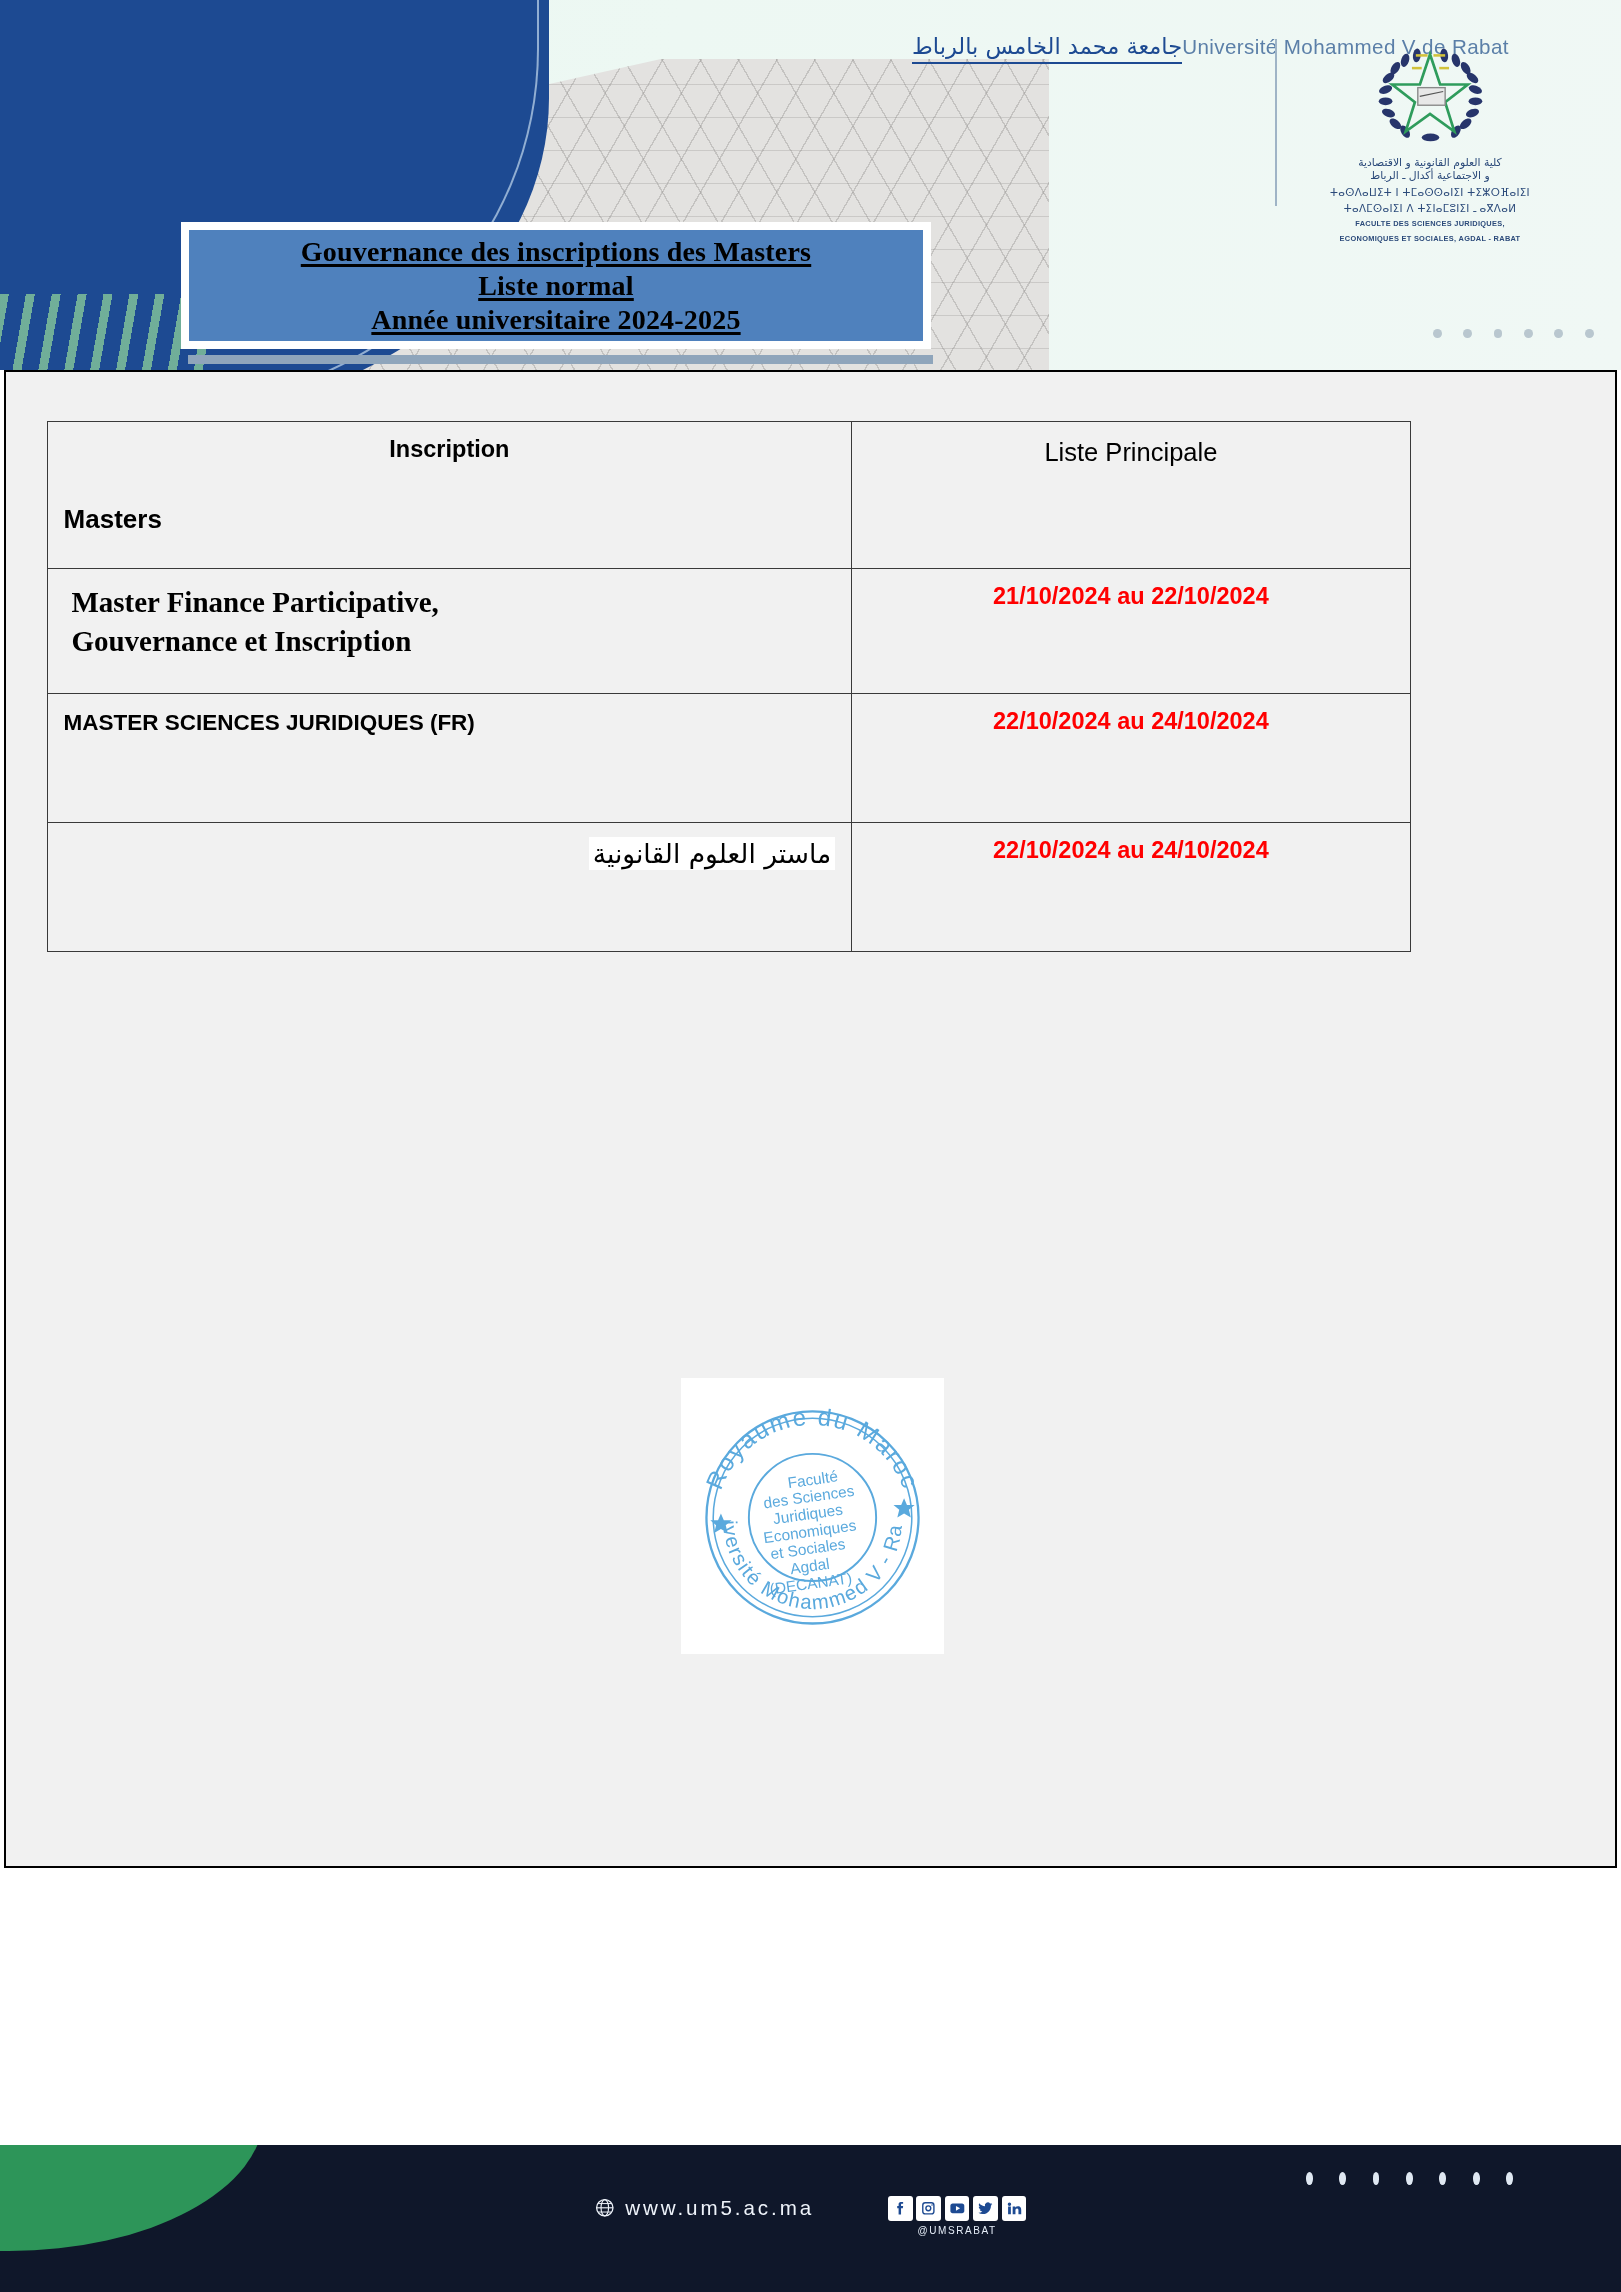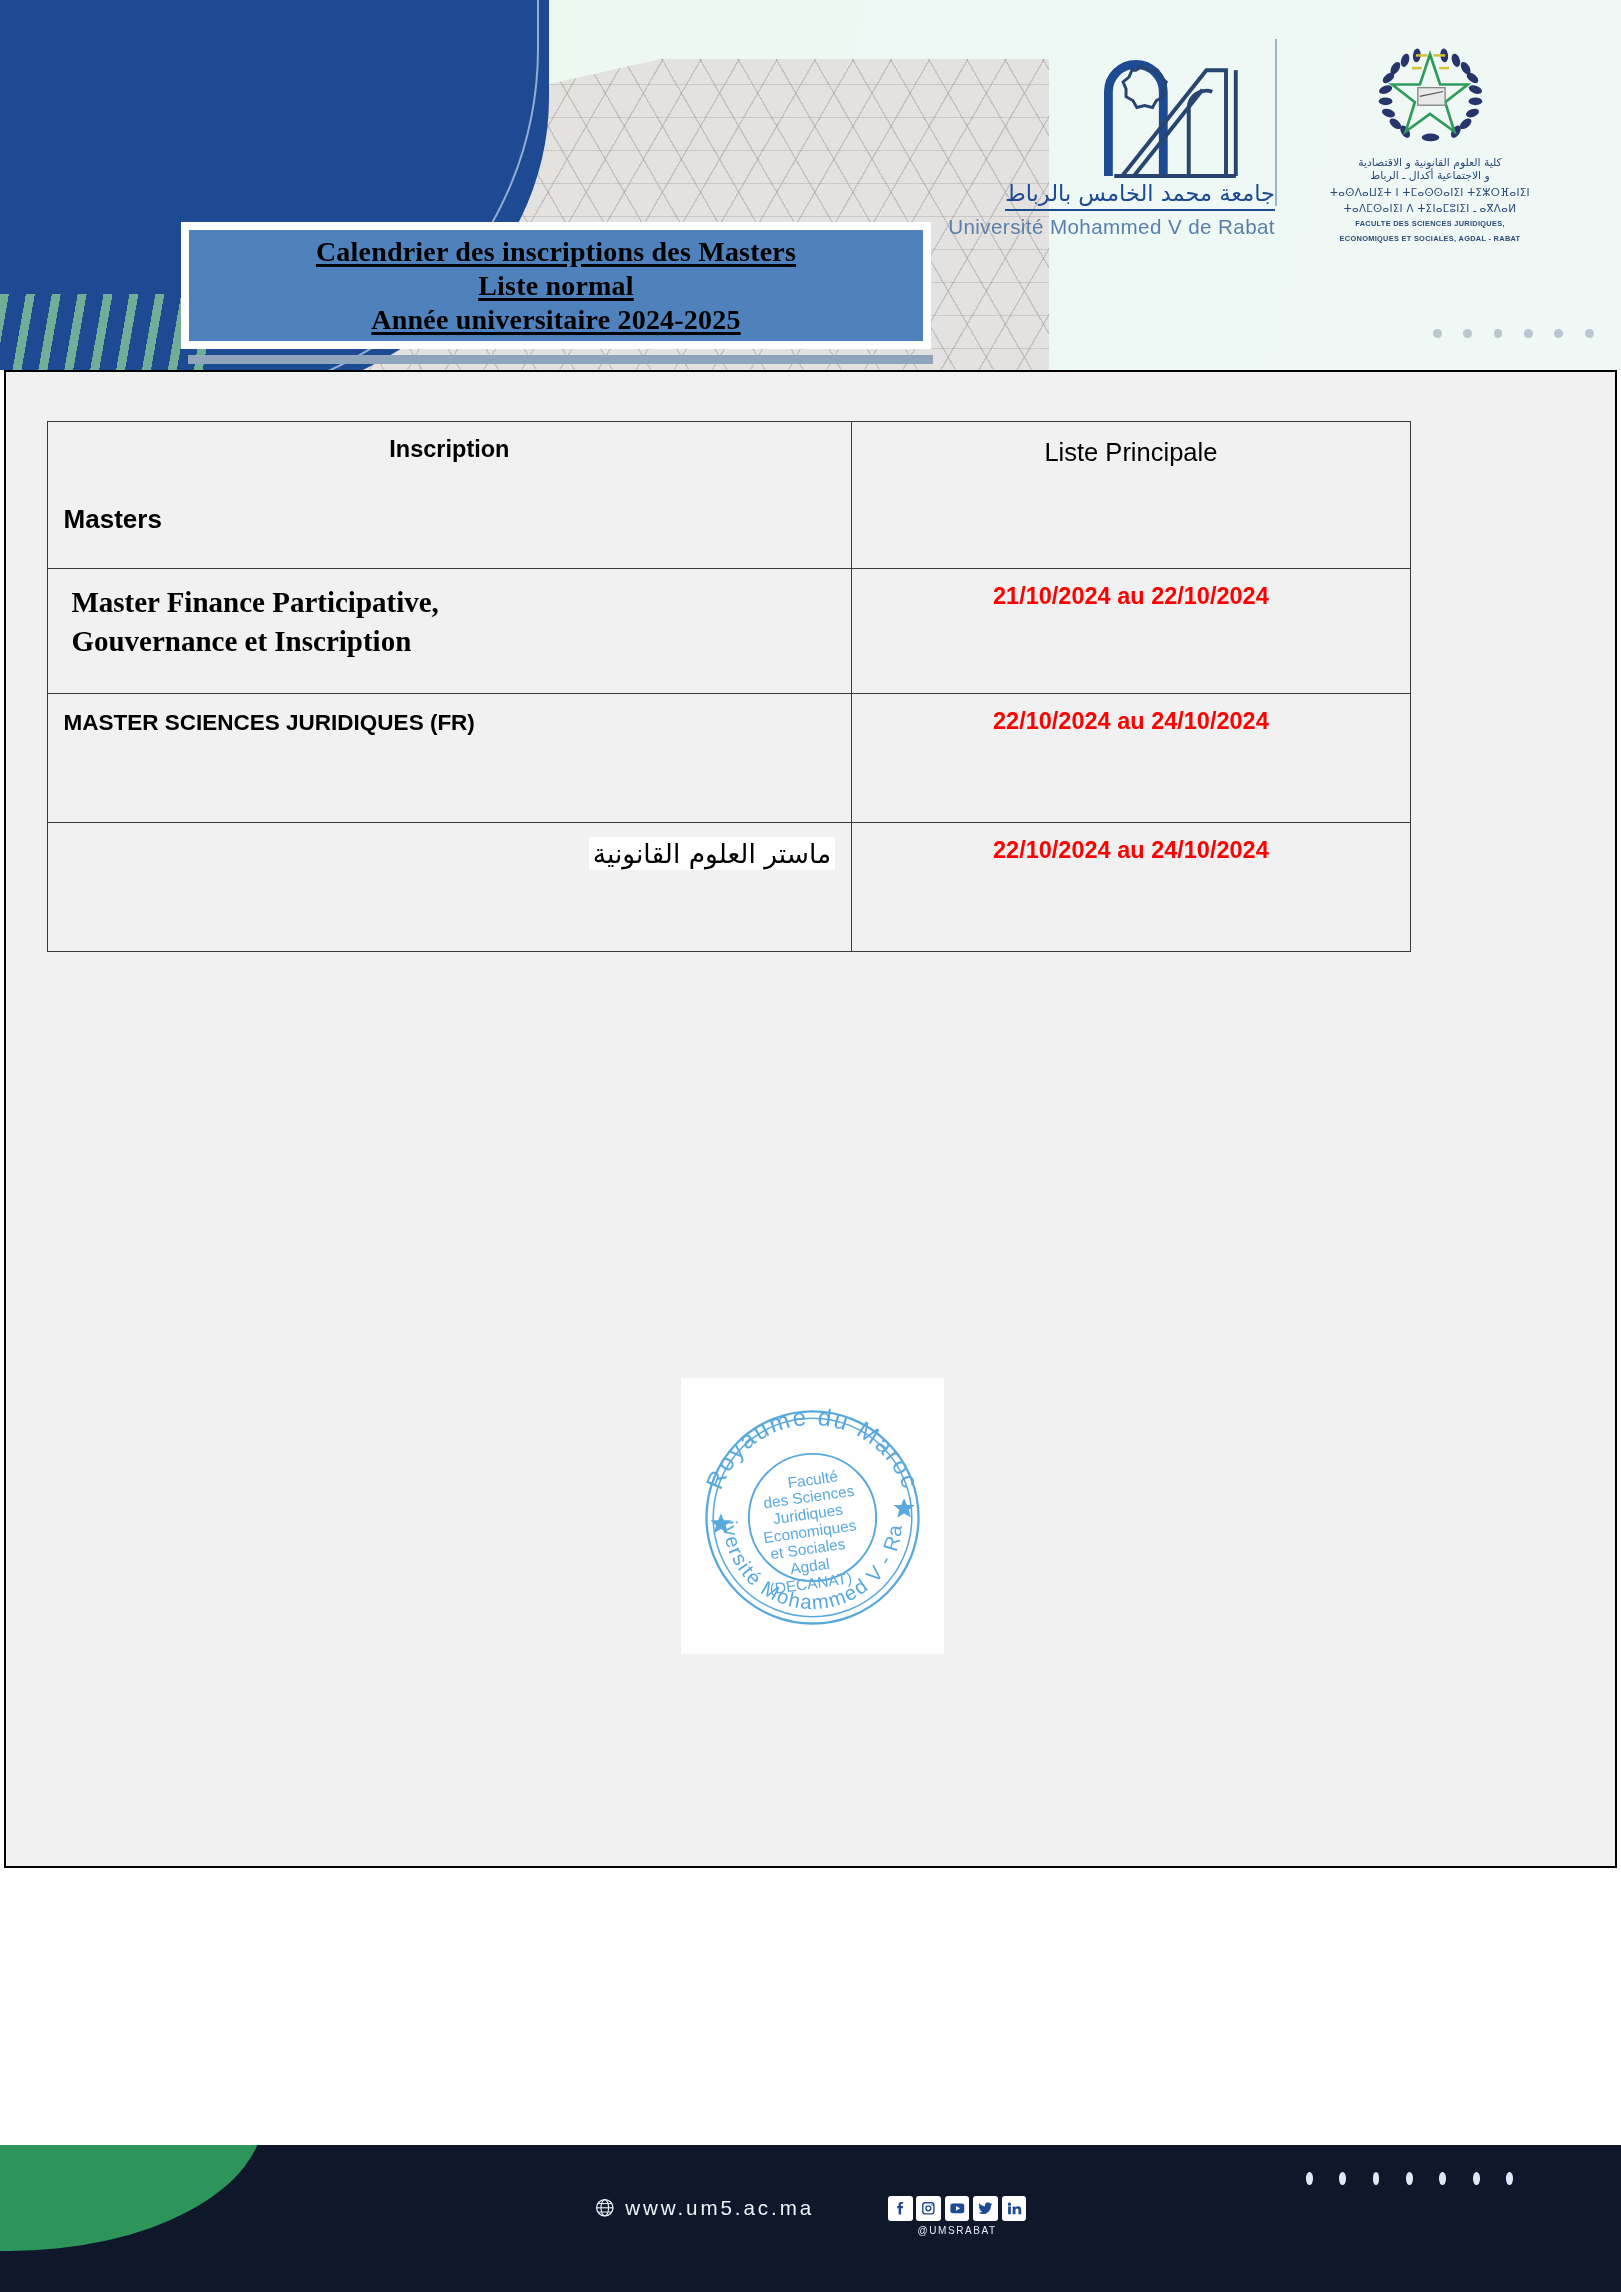--- a/index.html
+++ b/index.html
@@ -90,21 +90,21 @@
 
   
   #logo-row {
     position: absolute;
     left: 912px; top: 31px;
     width: 686px; height: 255px;
     display: flex; align-items: flex-start; gap: 0px;
   }
   #um5-logo-block {
     width: 363px;
-    display: flex; flex-direction: column; align-items: flex-end;
+    display: flex; flex-direction: row; align-items: flex-start;
   }
   #um5-mark { width: 196px; height: 147px; }
   #um5-ar {
     margin-top: 2px;
     font-size: 22.5px; color: #1d4a92; letter-spacing: 1px;
     direction: rtl; white-space: nowrap;
     border-bottom: 2px solid #1d4a92;
     padding-bottom: 2.9px;
     font-family: "DejaVu Sans", sans-serif;
   }
@@ -379,21 +379,21 @@
         <div class="fac-line fac-ar">و الاجتماعية أكدال ـ الرباط</div>
         <div class="fac-line fac-tf">ⵜⴰⵙⴷⴰⵡⵉⵜ ⵏ ⵜⵎⴰⵙⵙⴰⵏⵉⵏ ⵜⵉⵣⵔⴼⴰⵏⵉⵏ</div>
         <div class="fac-line fac-tf">ⵜⴰⴷⵎⵙⴰⵏⵉⵏ ⴷ ⵜⵉⵏⴰⵎⵓⵏⵉⵏ ـ ⴰⴳⴷⴰⵍ</div>
         <div class="fac-line fac-frx">FACULTE DES SCIENCES JURIDIQUES,</div>
         <div class="fac-line fac-frx">ECONOMIQUES ET SOCIALES, AGDAL - RABAT</div>
       </div>
     </div>
 
     <div id="title-outer">
       <div id="title-inner">
-        <div class="title-line" id="title-l1">Calendrier des inscriptions des Masters</div>
+        <div class="title-line" id="title-l1">Gouvernance des inscriptions des Masters</div>
         <div class="title-line" id="title-l2">Liste normal</div>
         <div class="title-line" id="title-l3">Année universitaire 2024-2025</div>
       </div>
     </div>
     <div id="title-shadow"></div>
   </div>
 
   <div id="body-area">
 
     <table id="sched-table">

